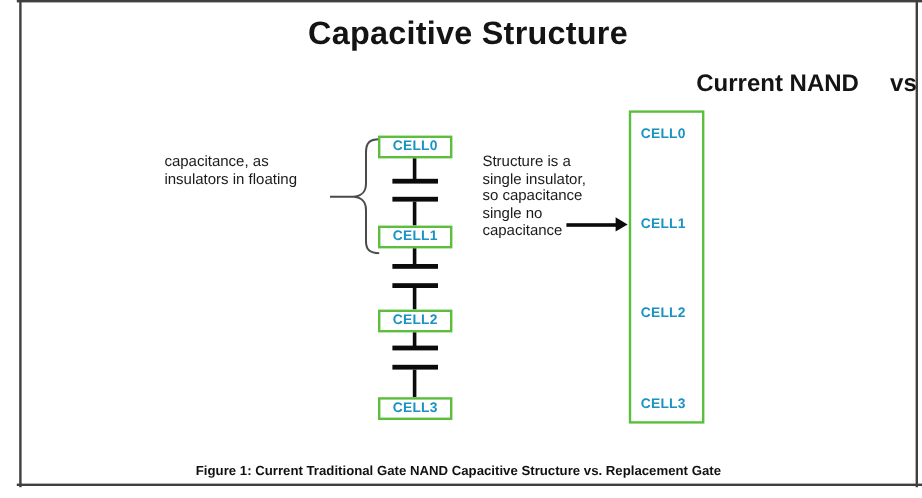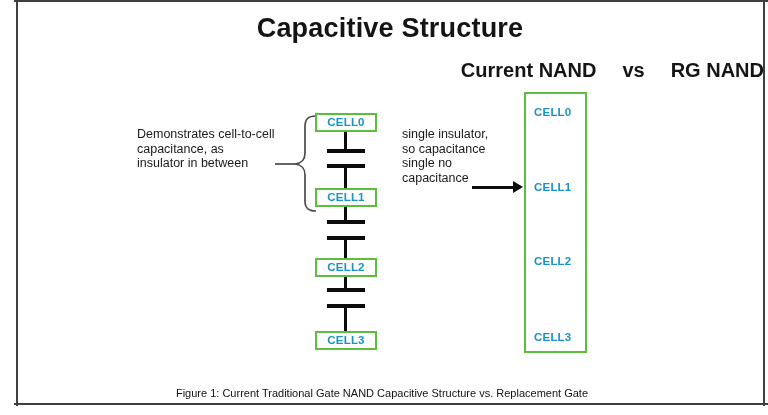--- a/index.html
+++ b/index.html
@@ -104,45 +104,43 @@
   #rg-label-0 { top: 12px; }
   #rg-label-1 { top: 87px; }
   #rg-label-2 { top: 161px; }
   #rg-label-3 { top: 237px; }
 
   .caption {
     position: absolute;
     left: 2px; top: 387px; width: 732px;
     text-align: center;
     font-size: 11px;
-    font-weight: normal;
+    font-weight: bold;
     color: #111111;
   }
 </style>
 </head>
 <body>
 
 <div id="stage">
 
   <div id="frame-top" class="frame-line"></div>
   <div id="frame-left" class="frame-line"></div>
   <div id="frame-right" class="frame-line"></div>
   <div id="frame-bottom" class="frame-line"></div>
 
   <div class="title">Capacitive Structure</div>
   <div class="subtitle">
     <span>Current NAND</span>
     <span>vs</span>
-    <span>RG NAND</span>
   </div>
 
   <div id="left-note" class="note">
-    <div>Demonstrates cell-to-cell</div>
     <div>capacitance, as</div>
-    <div>insulator in between</div>
+    <div>insulators in floating</div>
   </div>
 
   <svg id="brace-svg" width="48" height="100" viewBox="0 0 48 100">
     <path d="M 44 4 C 36 4, 33 7, 33 15 L 33 41 C 33 48, 30 51, 23 52 C 30 53, 33 56, 33 63 L 33 89 C 33 96, 36 99, 44 99" fill="none" stroke="#4a4a4a" stroke-width="1.7"></path>
     <path d="M 3 52 L 23 52" fill="none" stroke="#4a4a4a" stroke-width="1.7"></path>
   </svg>
 
   <div class="cell-box" style="top:113px">CELL0</div>
 
   <div class="cap-part cap-stem" style="top:132px;height:18px"></div>
@@ -160,20 +158,21 @@
   <div class="cell-box" style="top:258px">CELL2</div>
 
   <div class="cap-part cap-stem" style="top:277px;height:12px"></div>
   <div class="cap-part cap-bar" style="top:288px"></div>
   <div class="cap-part cap-bar" style="top:304px"></div>
   <div class="cap-part cap-stem" style="top:308px;height:23px"></div>
 
   <div class="cell-box" style="top:331px">CELL3</div>
 
   <div id="right-note" class="note">
+    <div>Structure is a</div>
     <div>single insulator,</div>
     <div>so capacitance</div>
     <div>single no</div>
     <div>capacitance</div>
   </div>
 
   <div id="arrow-line"></div>
   <div id="arrow-head"></div>
 
   <div id="rg-box">

